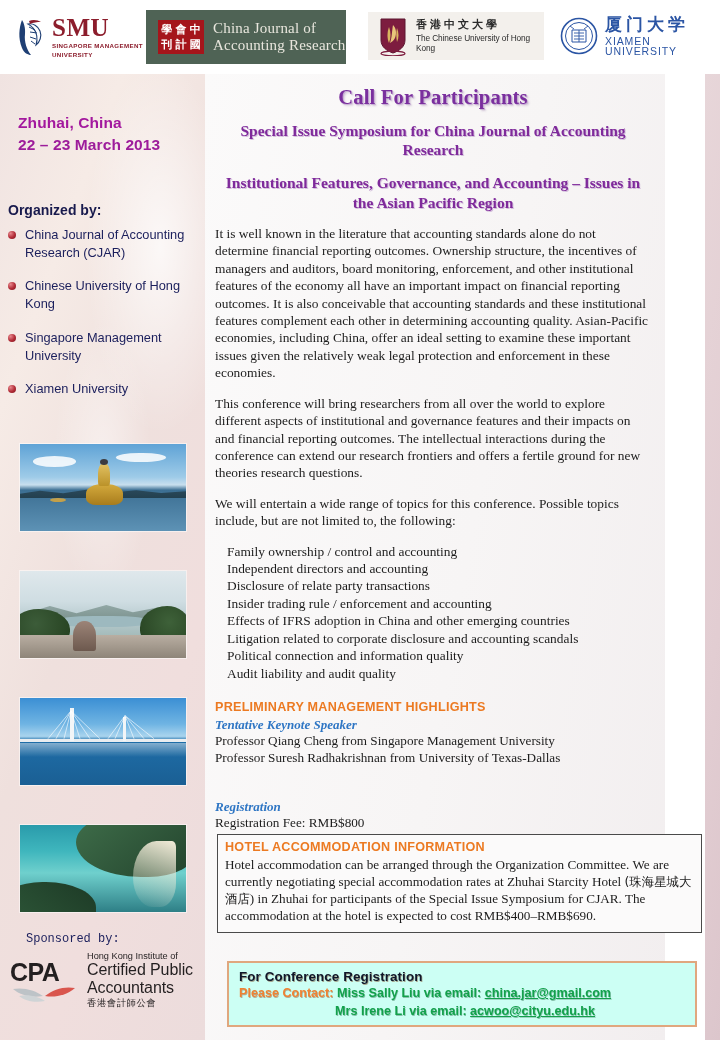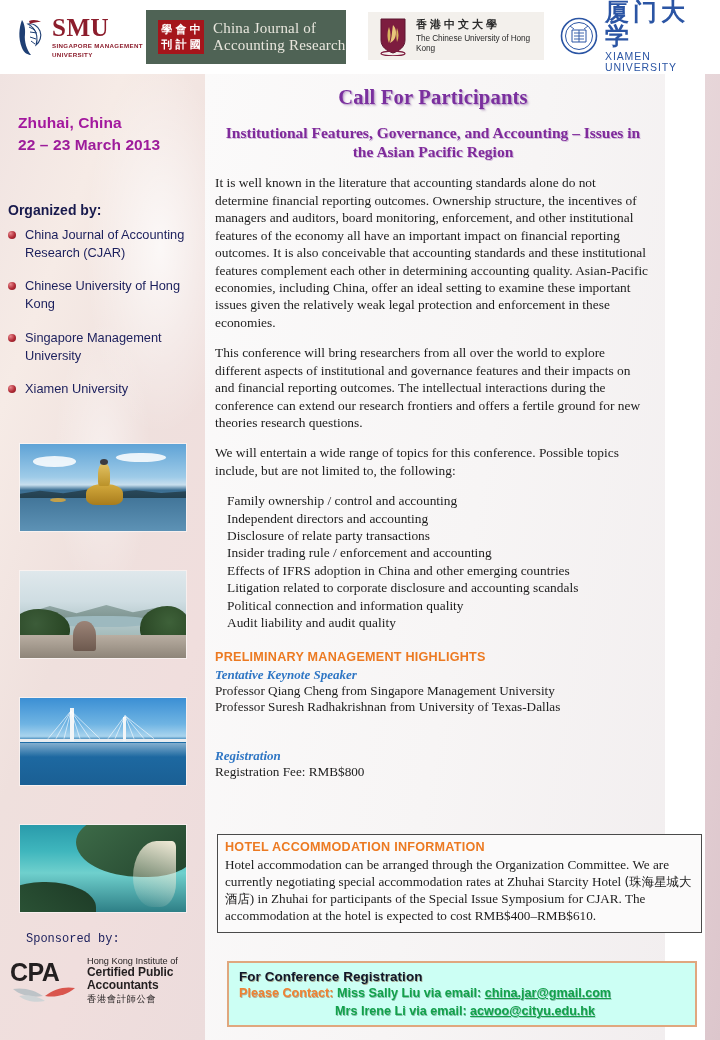--- a/index.html
+++ b/index.html
@@ -94,21 +94,21 @@
 
   
   .logo-xmu {
     position: absolute; left: 560px; top: 10px;
     width: 156px; height: 52px;
     display: flex; align-items: center; gap: 7px;
   }
   .xmu-seal { width: 38px; height: 38px; flex: 0 0 auto; }
   .xmu-words { line-height: 1; }
   .xmu-cn {
-    font-family: "DejaVu Serif", serif; font-size: 24px;
+    font-family: "DejaVu Serif", serif; font-size: 17px;
     color: #2b55a4; letter-spacing: 4px; font-weight: 600;
   }
   .xmu-en {
     font-family: "Liberation Sans", sans-serif; font-size: 10.5px;
     color: #2b55a4; letter-spacing: .9px; margin-top: 3px;
   }
 
   
   .sidebar {
     position: absolute; left: 0; top: 74px;
@@ -225,21 +225,21 @@
   }
   .cpa-mark { position: relative; width: 70px; height: 44px; flex: 0 0 auto; }
   .cpa-letters {
     font-family: "Liberation Sans", sans-serif; font-weight: 700;
     font-size: 25px; color: #231f20; letter-spacing: -.5px;
     position: absolute; left: 0; top: 0;
   }
   .cpa-book { position: absolute; left: 1px; top: 26px; }
   .cpa-words { line-height: 1.12; }
   .cpa-l1 { font-family: "Liberation Sans", sans-serif; font-size: 9.2px; color: #231f20; }
-  .cpa-l2 { font-family: "Liberation Sans", sans-serif; font-size: 12px; font-weight: 700; color: #231f20; letter-spacing: -.1px; }
+  .cpa-l2 { font-family: "Liberation Sans", sans-serif; font-size: 16px; font-weight: 400; color: #231f20; letter-spacing: -.1px; }
   .cpa-l3 { font-family: "DejaVu Sans", sans-serif; font-size: 9.4px; color: #231f20; letter-spacing: .5px; margin-top: 1px; }
 
   
   .main {
     position: absolute; left: 205px; top: 74px;
     width: 460px; height: 966px;
     background: linear-gradient(100deg, #fbfafa 0%, #f7f5f5 55%, #f2eeef 100%);
     padding: 8px 14px 0 10px;
   }
   .edge-strip {
@@ -501,20 +501,21 @@
           <div class="cpa-l3">香港會計師公會</div>
         </div>
       </div>
 
     </div>
   </div>
 
   <div class="main">
 
     <div class="title-main">Call For Participants</div>
+    <div class="title-sub">Special Issue Symposium for China Journal of Accounting Research</div>
     <div class="title-sub title-sub2">Institutional Features, Governance, and Accounting – Issues in the Asian Pacific Region</div>
 
     <div class="body-p">It is well known in the literature that accounting standards alone do not determine financial reporting outcomes. Ownership structure, the incentives of managers and auditors, board monitoring, enforcement, and other institutional features of the economy all have an important impact on financial reporting outcomes. It is also conceivable that accounting standards and these institutional features complement each other in determining accounting quality. Asian-Pacific economies, including China, offer an ideal setting to examine these important issues given the relatively weak legal protection and enforcement in these economies.</div>
     <div class="body-p">This conference will bring researchers from all over the world to explore different aspects of institutional and governance features and their impacts on and financial reporting outcomes. The intellectual interactions during the conference can extend our research frontiers and offers a fertile ground for new theories research questions.</div>
     <div class="body-p">We will entertain a wide range of topics for this conference. Possible topics include, but are not limited to, the following:</div>
 
     <div class="topics">
       <div>Family ownership / control and accounting</div>
       <div>Independent directors and accounting</div>
       <div>Disclosure of relate party transactions</div>
@@ -528,21 +529,21 @@
     <div class="sec-head">PRELIMINARY MANAGEMENT HIGHLIGHTS</div>
     <div class="sec-italic">Tentative Keynote Speaker</div>
     <div class="sec-line">Professor Qiang Cheng from Singapore Management University</div>
     <div class="sec-line">Professor Suresh Radhakrishnan from University of Texas-Dallas</div>
 
     <div class="sec-italic sec-gap">Registration</div>
     <div class="sec-line">Registration Fee:  RMB$800</div>
 
     <div class="hotel-box">
       <div class="hotel-head">HOTEL ACCOMMODATION INFORMATION</div>
-      <div class="hotel-text"><span>Hotel accommodation can be arranged through the Organization Committee.   We are currently negotiating special accommodation rates at  Zhuhai Starcity Hotel </span><span class="cjk">(珠海星城大酒店</span><span>)  in Zhuhai for participants of the Special Issue Symposium for CJAR.  The accommodation at the hotel is expected to cost RMB$400–RMB$610.</span></div>
+      <div class="hotel-text"><span>Hotel accommodation can be arranged through the Organization Committee.   We are currently negotiating special accommodation rates at  Zhuhai Starcity Hotel </span><span class="cjk">(珠海星城大酒店</span><span>)  in Zhuhai for participants of the Special Issue Symposium for CJAR.  The accommodation at the hotel is expected to cost RMB$400–RMB$690.</span></div>
     </div>
 
     <div class="contact-box">
       <div class="contact-title">For Conference Registration</div>
       <div class="contact-row">
         <span class="c-label">Please Contact:</span>
         <span class="c-name">Miss Sally Liu via email:</span>
         <span class="c-mail">china.jar@gmail.com</span>
       </div>
       <div class="contact-row indent">

